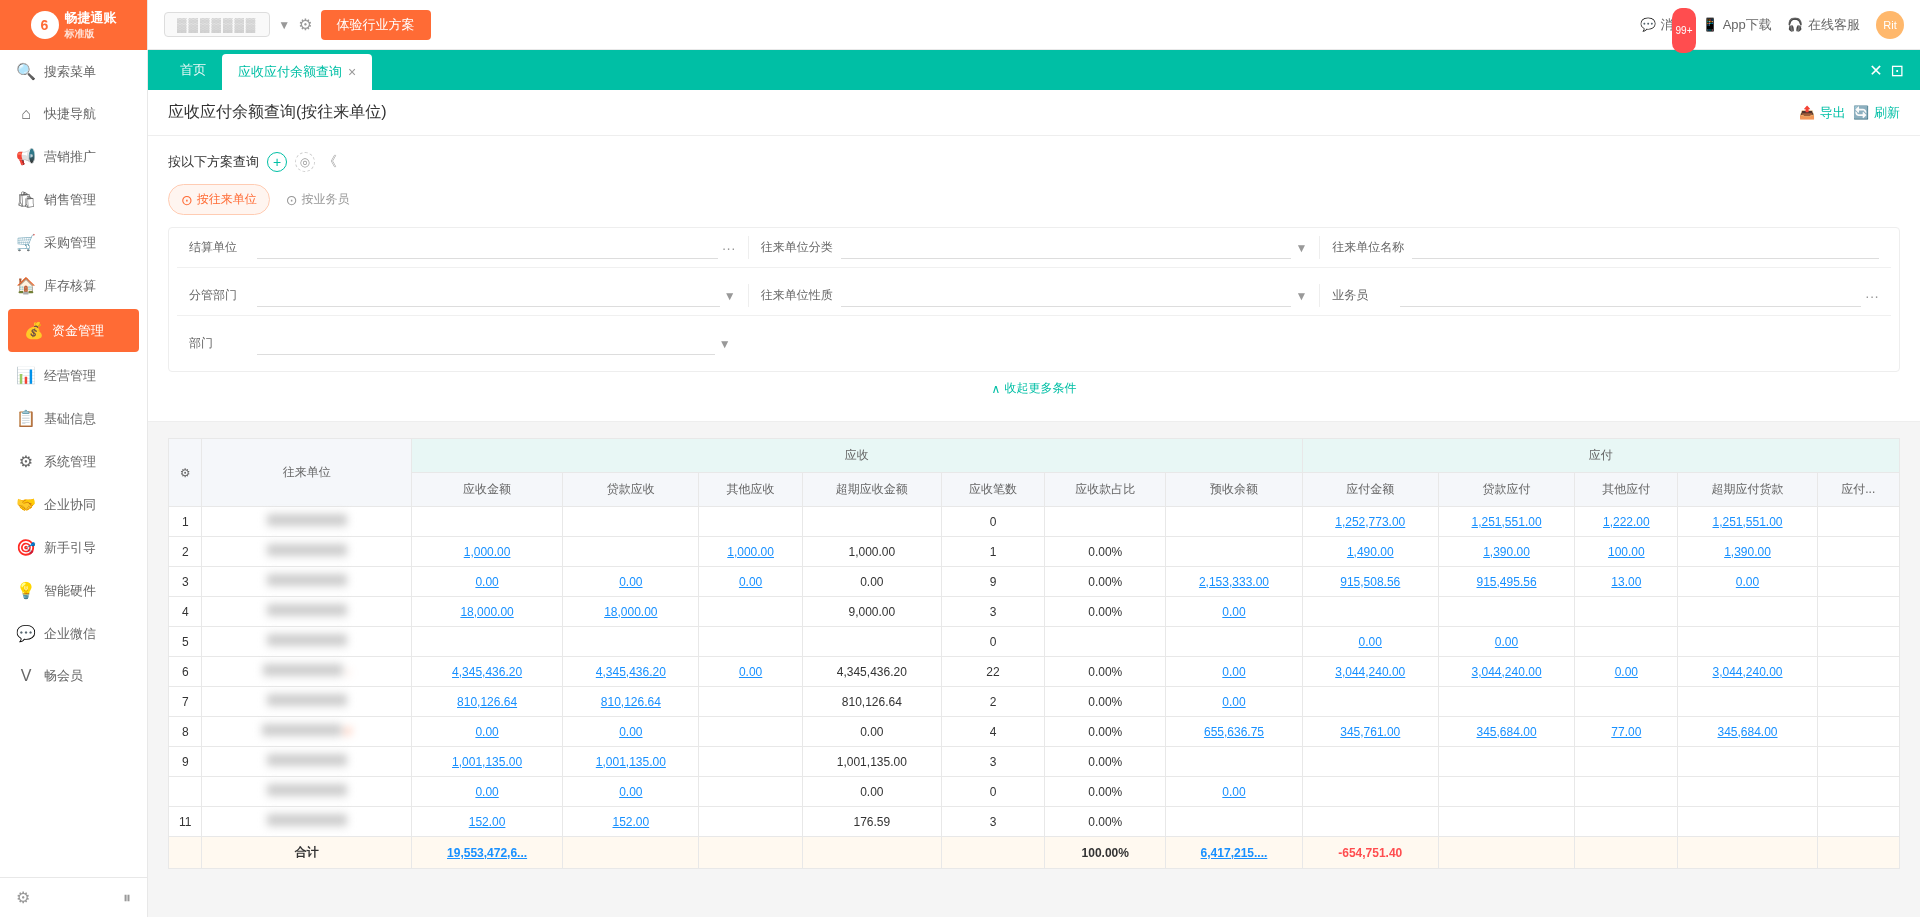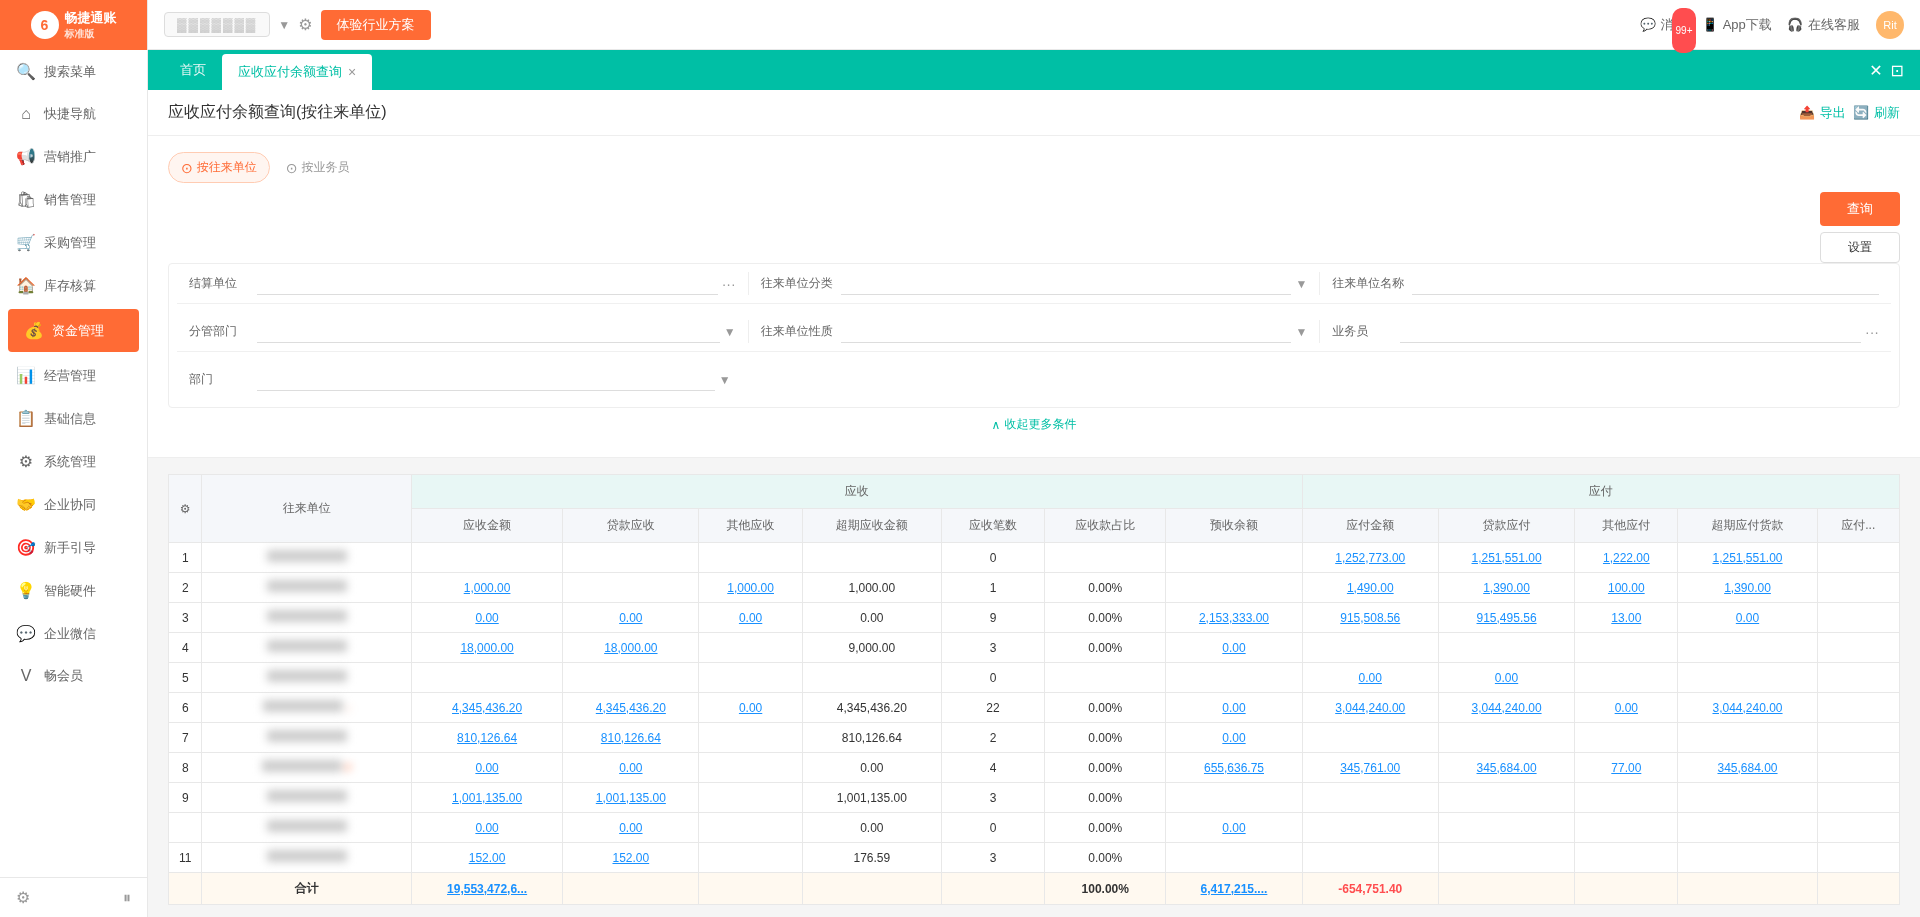--- a/index.html
+++ b/index.html
@@ -319,36 +319,38 @@
           <span>🔄</span>
           <span>刷新</span>
         </button>
       </div>
     </div>
 
     <div class="filter-area">
       <div style="display:flex; gap:16px;">
 
         <div style="flex:1;">
+          <div class="filter-header">
+            <span class="filter-label">按以下方案查询</span>
+            <div class="filter-add-btn">+</div>
+            <div class="filter-settings-btn">◎</div>
+            <div class="filter-collapse-btn">《</div>
+          </div>
           <div class="filter-tabs">
             <div class="filter-tab active">
               <span style="color:#ff6b35;font-size:14px;">⊙</span>
               <span>按往来单位</span>
             </div>
             <div class="filter-tab inactive">
               <span style="color:#999;font-size:14px;">⊙</span>
               <span>按业务员</span>
             </div>
           </div>
         </div>
 
-        <div style="display:flex;flex-direction:column;gap:6px;padding-top:40px;">
-          <button class="query-btn">查询</button>
-          <button class="settings-btn">设置</button>
-        </div>
       </div>
 
       <div style="border:1px solid #eee; border-radius:4px; padding: 0 8px;">
 
         <div class="filter-row" style="border-bottom:1px solid #f0f0f0; padding:8px 0;">
           <div class="filter-field">
             <span class="field-label">结算单位</span>
             <input class="field-input" placeholder="" style="">
             <span class="field-dots">···</span>
           </div>

